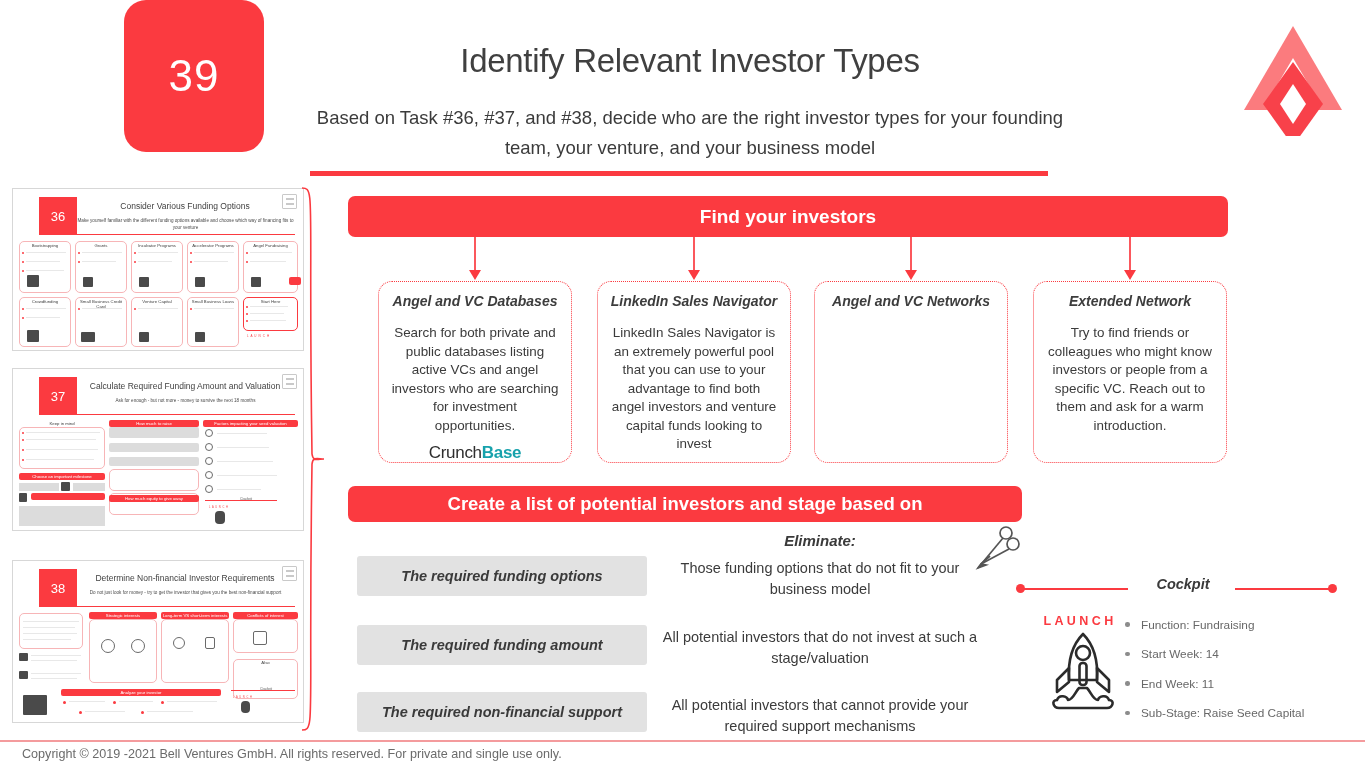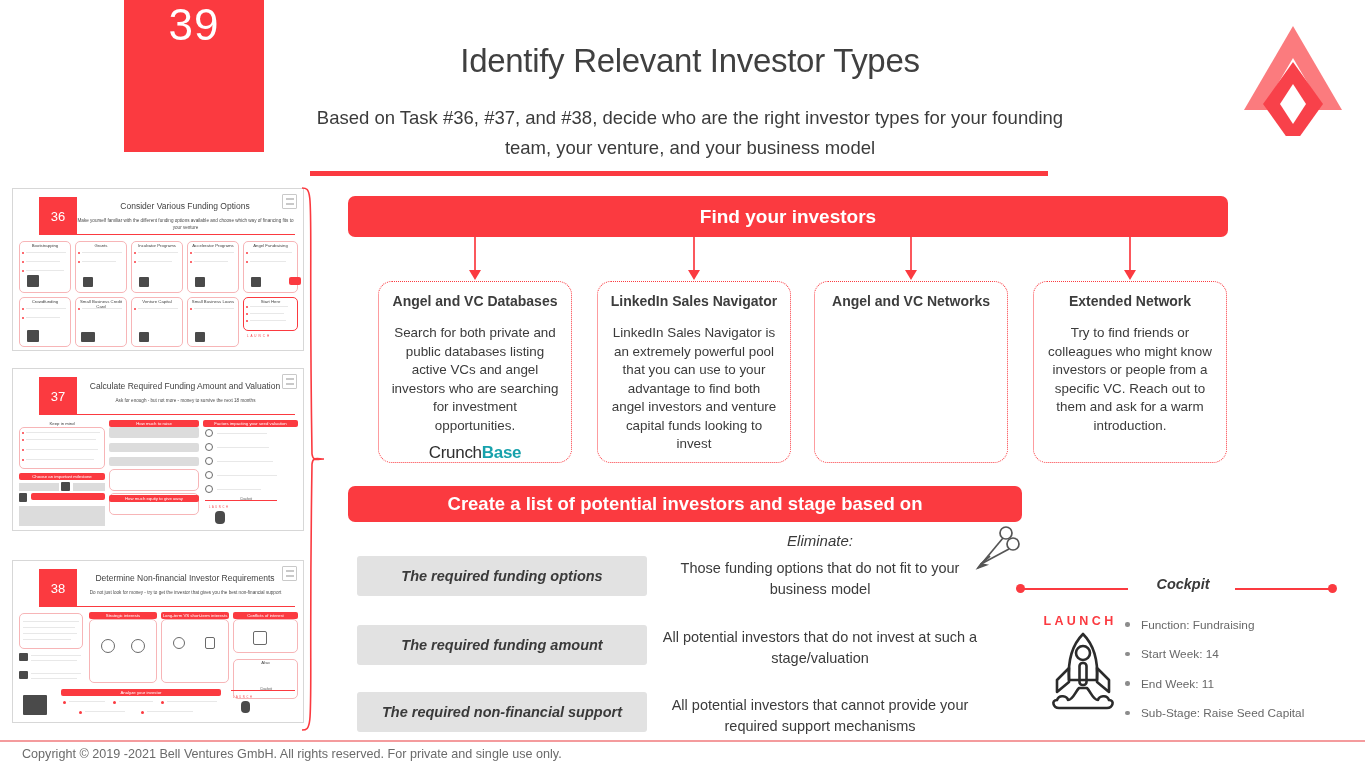--- a/index.html
+++ b/index.html
@@ -8,22 +8,22 @@
     background: #ffffff;
     font-family: "Liberation Sans", sans-serif;
     overflow: hidden;
   }
   #slide { position: relative; width: 1365px; height: 766px; background:#fff; }
 
   
   .num-box {
     position: absolute; left: 124px; top: 0; width: 140px; height: 152px;
     background: #fb3a40; color: #fff;
-    display: flex; align-items: flex-start; justify-content: center;
-    font-size: 44px; font-weight: 400; letter-spacing: 1px;
+    display: flex; align-items: center; justify-content: center;
+    font-size: 44px; font-weight: 400; letter-spacing: 1px; border-radius: 22px;
   }
   .slide-title {
     position: absolute; left: 300px; top: 42px; width: 780px;
     text-align: center; font-size: 33px; color: #404040; font-weight: 400;
     letter-spacing: -0.3px;
   }
   .slide-sub {
     position: absolute; left: 300px; top: 103px; width: 780px;
     text-align: center; font-size: 18.5px; color: #3b3b3b; line-height: 30px;
     font-weight: 400;
@@ -94,21 +94,21 @@
   .card {
     position:absolute; top:281px; height:182px;
     border:1.6px dotted #fb3a40; border-radius:14px; background:#fff;
     padding: 11px 12px 8px;
   }
   .card-1 { left:378px; width:194px; }
   .card-2 { left:597px; width:194px; }
   .card-3 { left:814px; width:194px; }
   .card-4 { left:1033px; width:194px; }
   .card-h {
-    text-align:center; font-size:14px; font-weight:bold; 
+    text-align:center; font-size:14px; font-weight:bold; font-style:italic;
     color:#3d3d3d; line-height:17px;
   }
   .card-b {
     text-align:center; font-size:13.4px; color:#3b3b3b; line-height:18.5px;
     margin-top:14px;
   }
   .cb-logo {
     text-align:center; margin-top:8px; font-size:17px; letter-spacing:-0.3px;
   }
   .cb-logo .c1 { color:#2e2e2e; }
@@ -120,21 +120,21 @@
     background:#e2e2e2; border-radius:3px;
     display:flex; align-items:center; justify-content:center;
     font-size:14.5px; font-weight:bold; font-style:italic; color:#3a3a3a;
   }
   .crit-1 { top:556px; }
   .crit-2 { top:625px; }
   .crit-3 { top:692px; }
 
   .elim-h {
     position:absolute; left:660px; top:532px; width:320px; text-align:center;
-    font-size:15px; font-weight:normal; font-style:italic; color:#3a3a3a;
+    font-size:15px; font-weight:bold; font-style:italic; color:#3a3a3a;
   }
   .elim {
     position:absolute; left:655px; width:330px; text-align:center;
     font-size:14.5px; color:#3b3b3b; line-height:21px;
   }
   .elim-1 { top:558px; }
   .elim-2 { top:627px; }
   .elim-3 { top:695px; }
   .scissors { position:absolute; left:972px; top:524px; width:50px; height:48px; }
 

